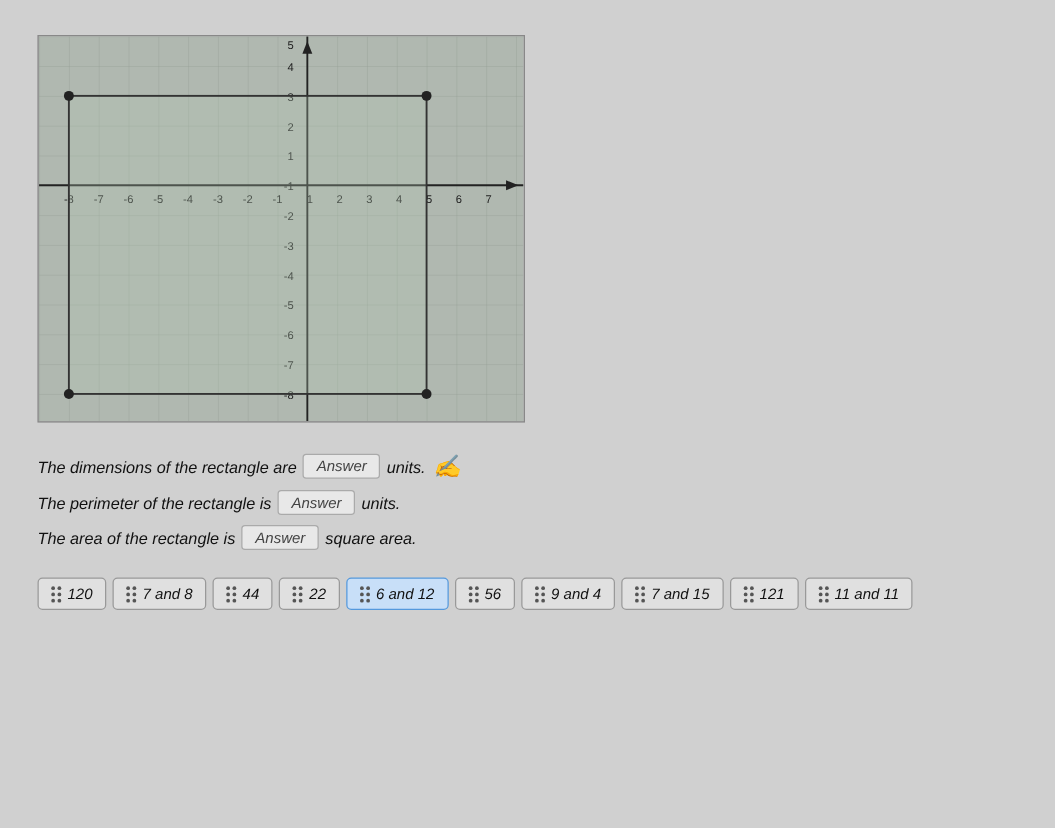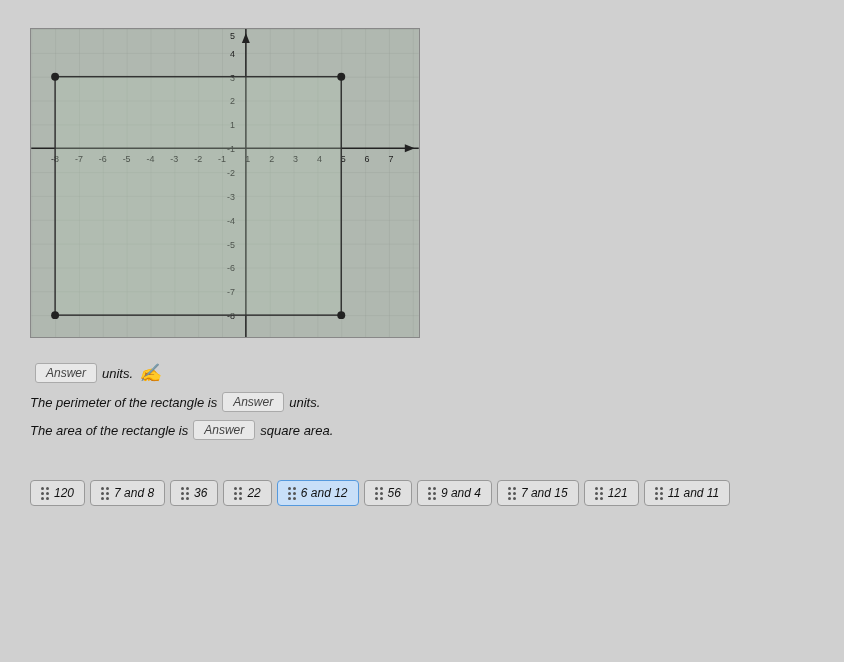--- a/index.html
+++ b/index.html
@@ -71,21 +71,21 @@
       font-size: 12px;
       color: #444;
       cursor: pointer;
       min-width: 55px;
       text-align: center;
     }
     .tiles-row {
       display: flex;
       flex-wrap: wrap;
       gap: 5px;
-      margin-top: 32px;
+      margin-top: 14px;
       width: 100%;
       align-items: flex-end;
     }
     .tile {
       display: flex;
       align-items: center;
       background: #e0e0e0;
       border: 1.5px solid #999;
       border-radius: 4px;
       padding: 5px 10px;
@@ -182,20 +182,21 @@
       <circle cx="24" cy="288" r="4" fill="#222"></circle>
       <circle cx="312" cy="288" r="4" fill="#222"></circle>
       <circle cx="312" cy="48" r="4" fill="#222"></circle>
     </svg>
   </div>
 
   <div class="statements-section">
     <div class="statement-label"></div>
 
     <div class="statement-row">
+      <span>The dimensions of the rectangle are</span>
       <span class="answer-box">Answer</span>
       <span>units.</span>
       <span style="margin-left:6px; font-size:18px; cursor:default; color:#555;">✍</span>
     </div>
 
     <div class="statement-row">
       <span>The perimeter of the rectangle is</span>
       <span class="answer-box">Answer</span>
       <span>units.</span>
     </div>
@@ -250,21 +251,21 @@
           </span>
           <span>
             <i></i>
             <i></i>
           </span>
           <span>
             <i></i>
             <i></i>
           </span>
         </span>
-        <span>36</span>
+        <span>44</span>
       </div>
       <div class="tile">
         <span class="tile-dots">
           <span>
             <i></i>
             <i></i>
           </span>
           <span>
             <i></i>
             <i></i>

